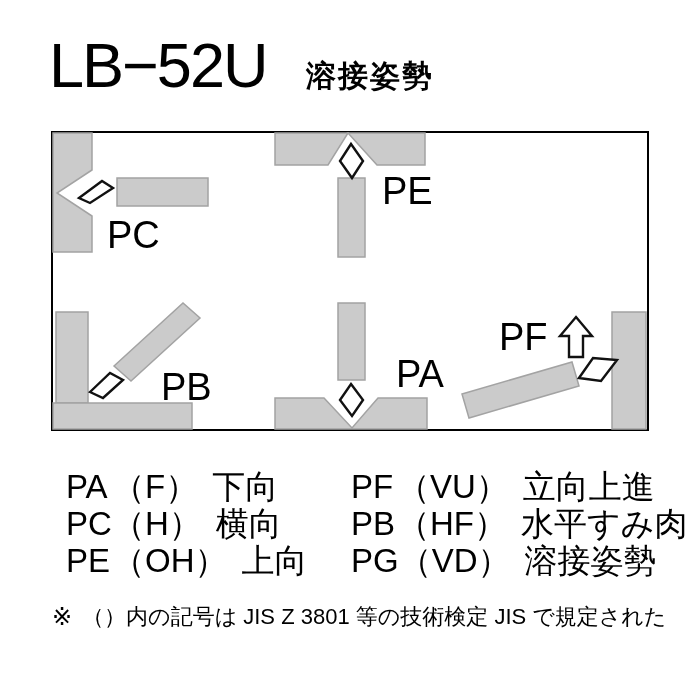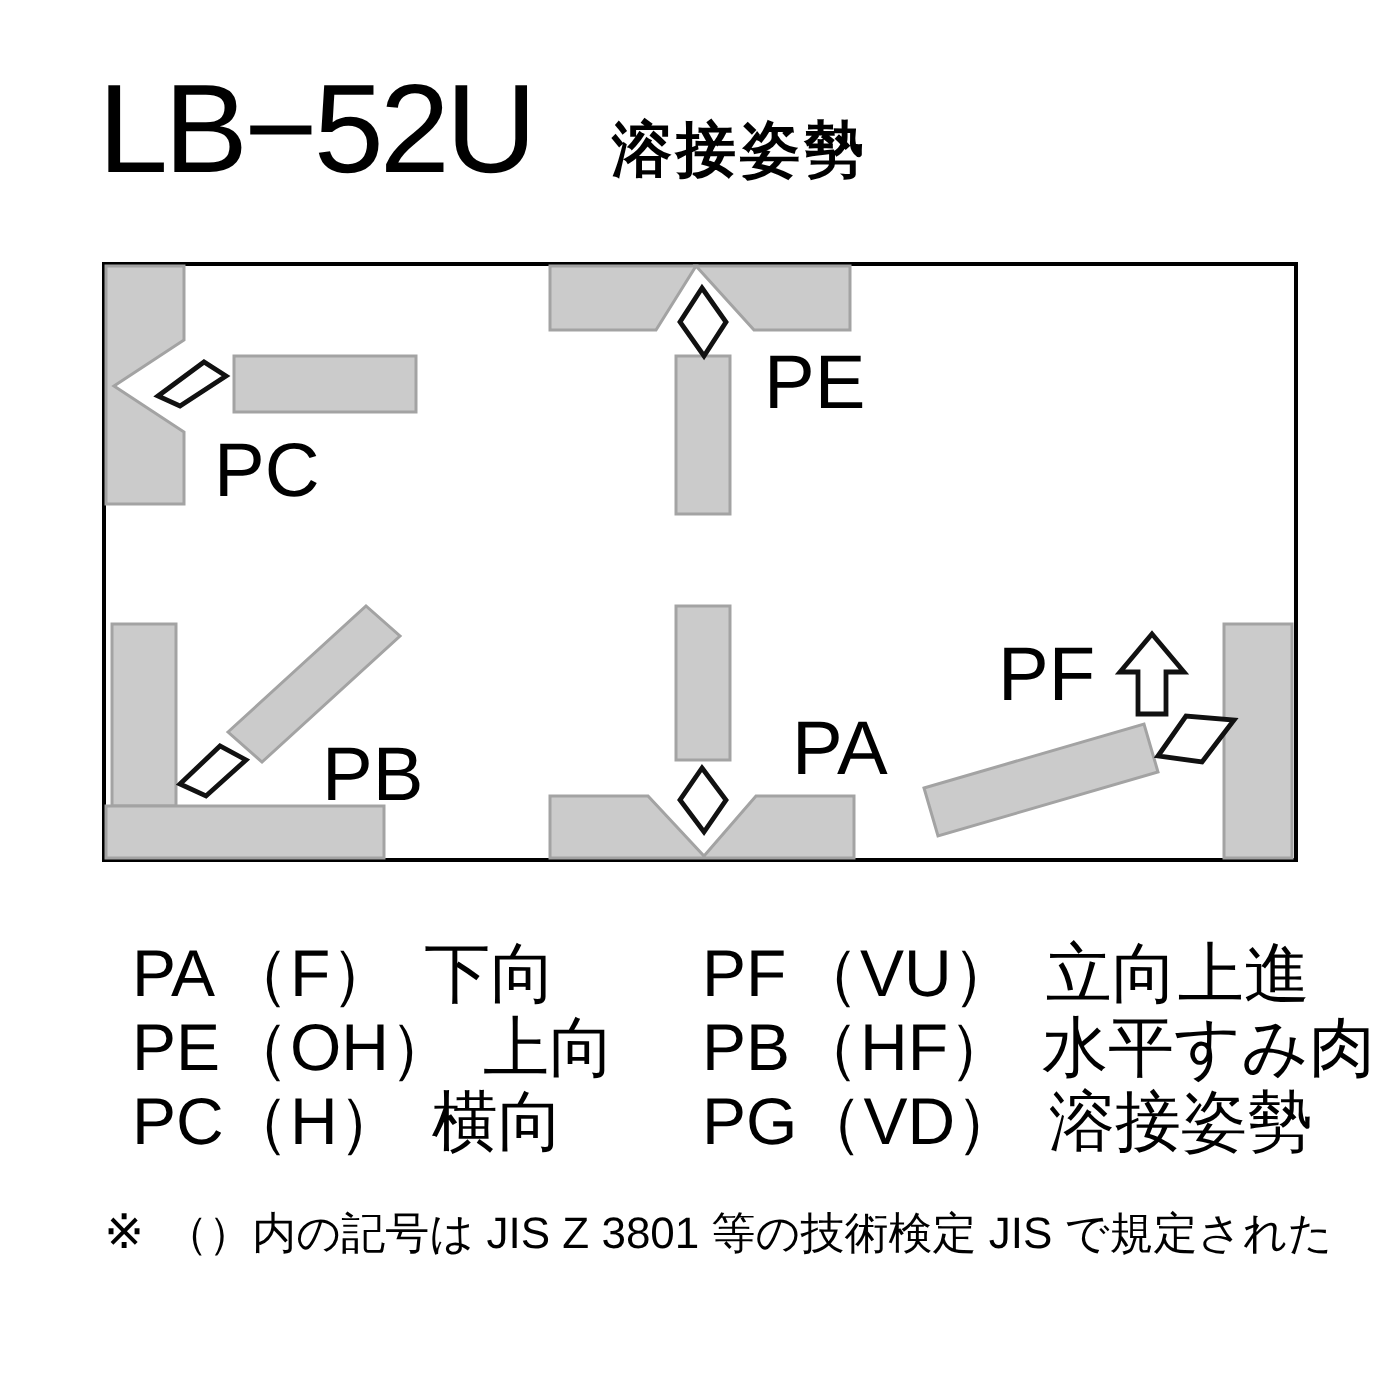--- a/index.html
+++ b/index.html
@@ -74,24 +74,24 @@
   <polygon class="tip" points="579,378 593,358 617,360 601,381"></polygon>
   <polygon class="arrow" points="576,317 592,336 583,336 583,357 569,357 569,336 560,336"></polygon>
   <text class="dlabel" x="499" y="350">PF</text>
 </svg>
 
 <div class="abs legend-col" id="legend-left">
   <div class="legend-row">
     <span class="lg-code">PA</span><span class="lg-jis">（F）</span><span class="lg-name">下向</span>
   </div>
   <div class="legend-row">
-    <span class="lg-code">PE</span><span class="lg-jis">（OH）</span><span class="lg-name">上向</span>
+    <span class="lg-code">PC</span><span class="lg-jis">（H）</span><span class="lg-name">横向</span>
   </div>
   <div class="legend-row">
-    <span class="lg-code">PC</span><span class="lg-jis">（H）</span><span class="lg-name">横向</span>
+    <span class="lg-code">PE</span><span class="lg-jis">（OH）</span><span class="lg-name">上向</span>
   </div>
 </div>
 
 <div class="abs legend-col" id="legend-right">
   <div class="legend-row">
     <span class="lg-code">PF</span><span class="lg-jis">（VU）</span><span class="lg-name">立向上進</span>
   </div>
   <div class="legend-row">
     <span class="lg-code">PB</span><span class="lg-jis">（HF）</span><span class="lg-name">水平すみ肉</span>
   </div>

